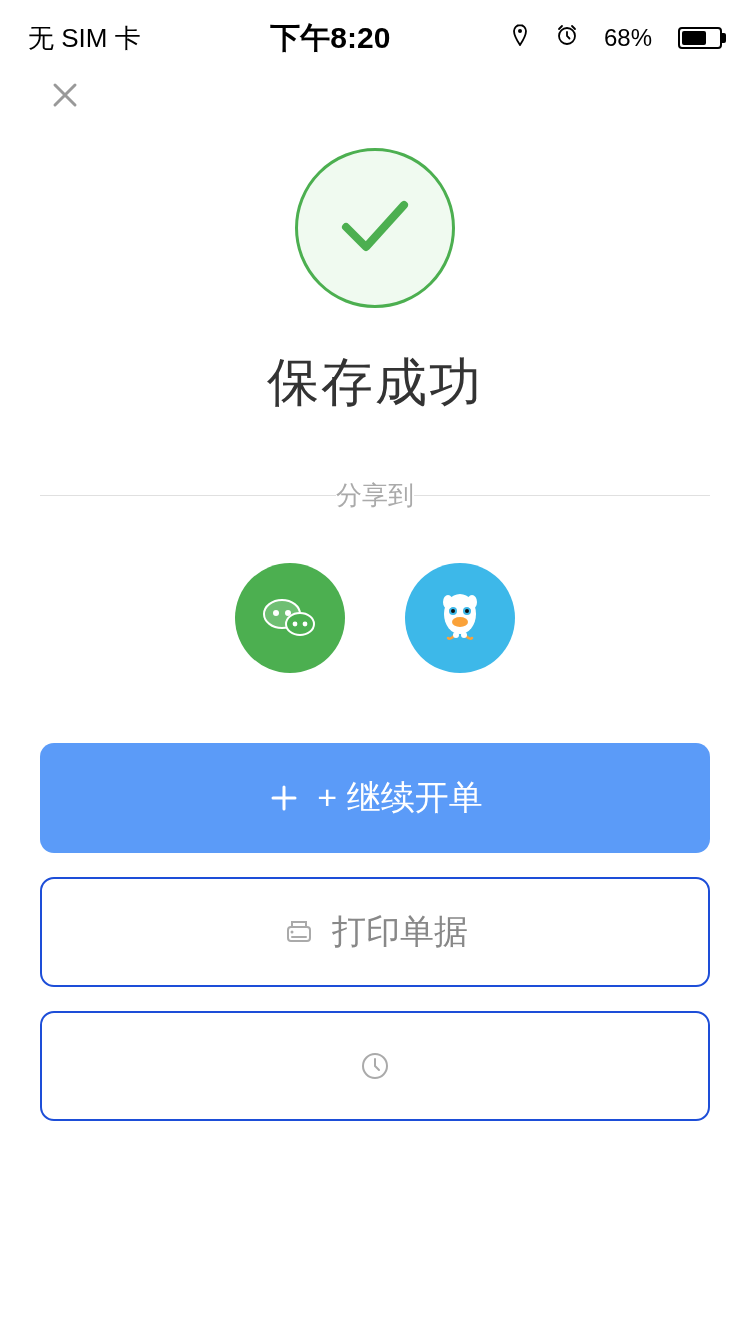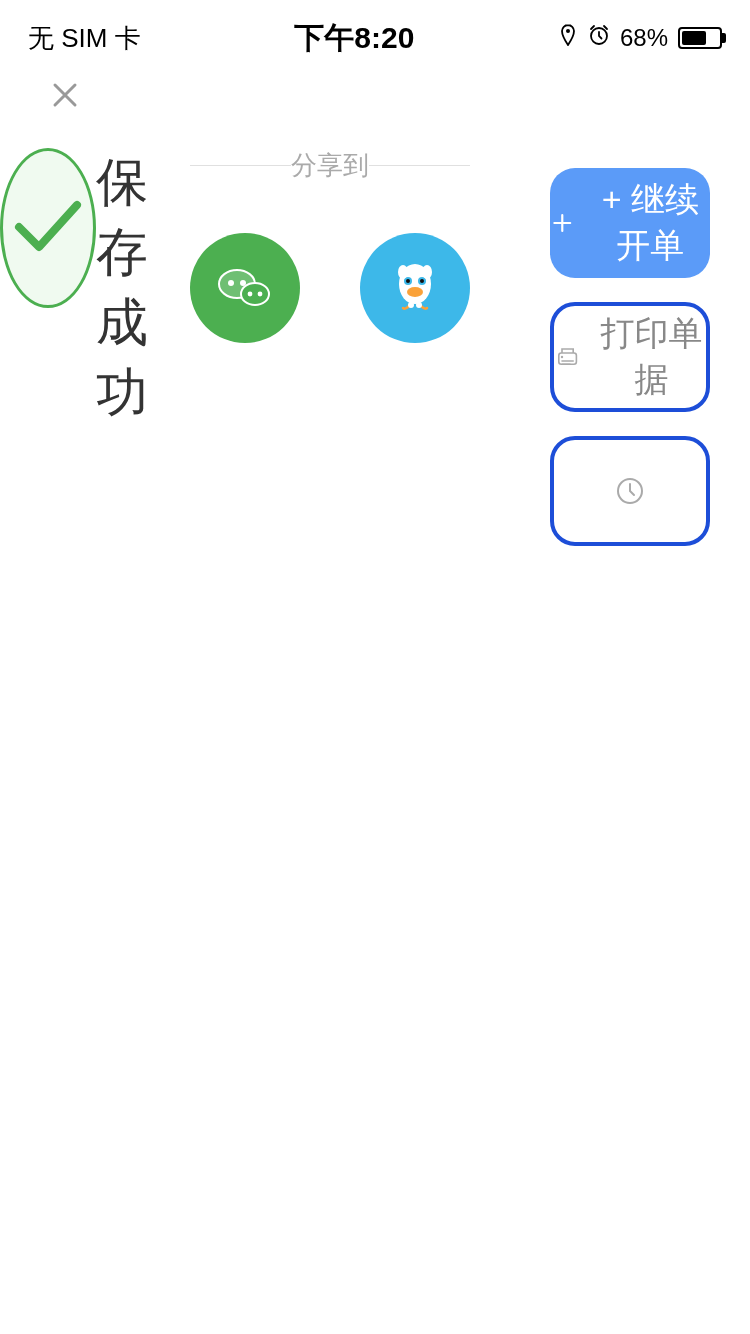--- a/index.html
+++ b/index.html
@@ -33,21 +33,21 @@
       color: #000;
     }
     .status-center {
       font-size: 30px;
       font-weight: 600;
       color: #000;
     }
     .status-right {
       display: flex;
       align-items: center;
-      gap: 10px;
+      gap: 26px;
       font-size: 24px;
       color: #000;
     }
     .battery-text { font-size: 24px; font-weight: 500; }
     .battery-box {
       width: 44px;
       height: 22px;
       border: 2px solid #000;
       border-radius: 4px;
       position: relative;
@@ -86,22 +86,22 @@
       cursor: pointer;
     }
     .close-button svg {
       width: 36px;
       height: 36px;
     }
 
     
     .main-content {
       display: flex;
-      flex-direction: row;
-      align-items: flex-start;
+      flex-direction: column;
+      align-items: center;
       padding-top: 80px;
     }
 
     
     .success-circle {
       width: 160px;
       height: 160px;
       border-radius: 50%;
       border: 3px solid #4CAF50;
       background: #f0faf0;
@@ -175,38 +175,38 @@
       width: 100%;
       padding: 0 40px;
       display: flex;
       flex-direction: column;
       gap: 24px;
       margin-top: 20px;
     }
     .action-btn {
       width: 100%;
       height: 110px;
-      border-radius: 25px;
+      border-radius: 14px;
       display: flex;
       align-items: center;
       justify-content: center;
       gap: 16px;
       font-size: 34px;
       cursor: pointer;
       border: none;
       outline: none;
     }
     .action-btn-primary {
       background: #5b9bf8;
       color: #fff;
     }
     .action-btn-secondary {
       background: #fff;
       color: #888;
-      border: 4px solid #1d4ed8;
+      border: 2px solid #1d4ed8;
     }
     .action-btn svg {
       width: 34px;
       height: 34px;
     }
   </style>
 </head>
 <body>
 
 <div class="status-bar">

